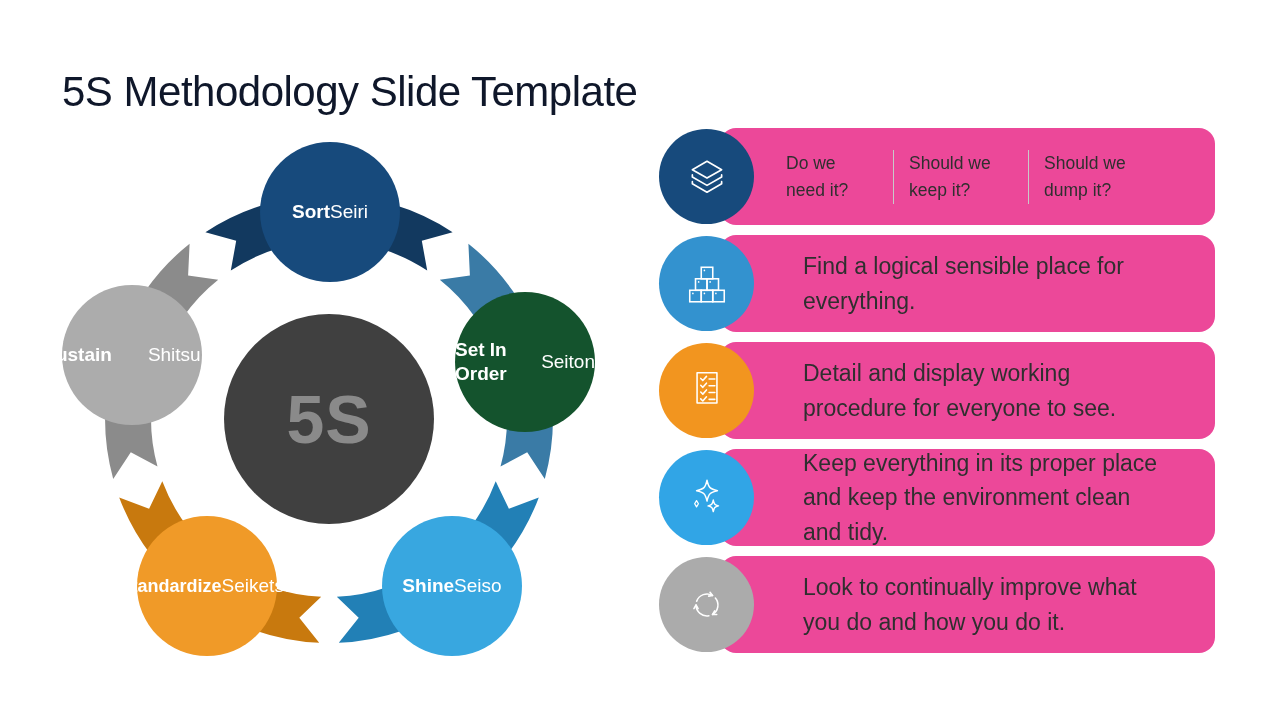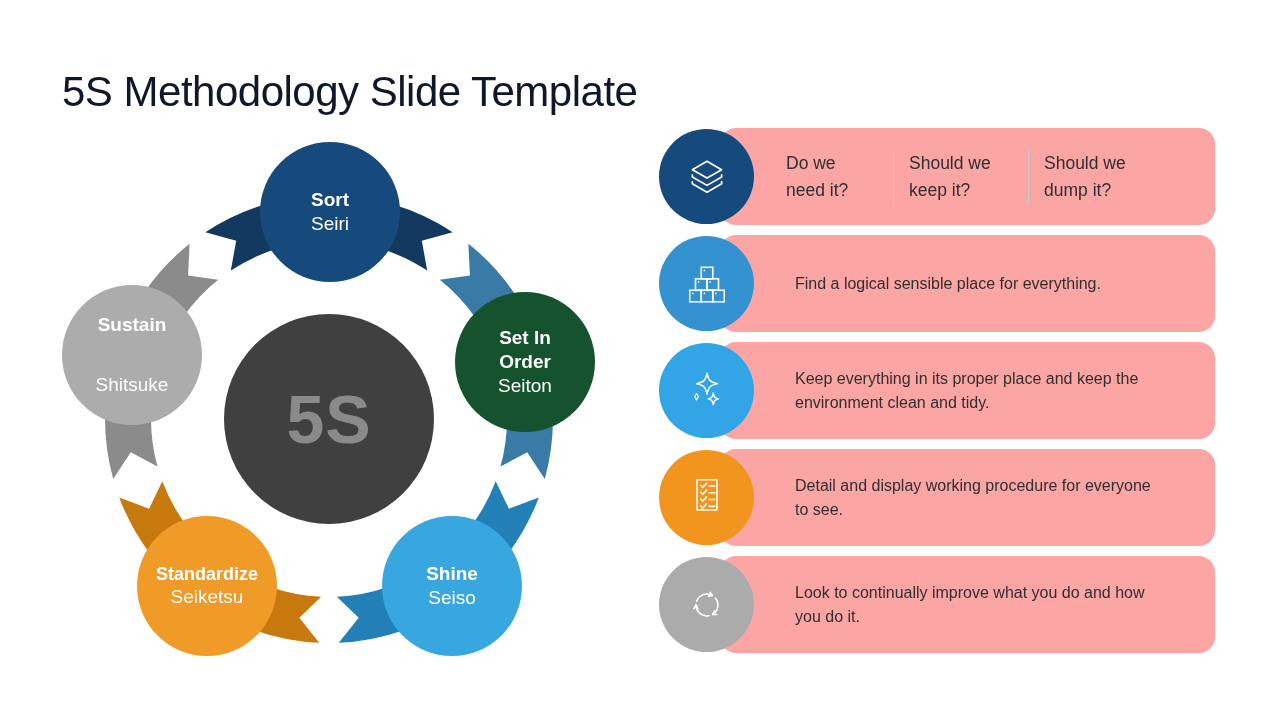--- a/index.html
+++ b/index.html
@@ -13,40 +13,40 @@
   }
   
   .diagram-svg{position:absolute;left:0;top:100px;width:660px;height:600px;}
   .center-circle{
     position:absolute;left:224px;top:314px;width:210px;height:210px;border-radius:50%;
     background:#404040;display:flex;align-items:center;justify-content:center;
   }
   .center-label{font-size:68px;font-weight:700;color:#8A8A8A;letter-spacing:1px;}
   .node{
     position:absolute;width:140px;height:140px;border-radius:50%;
-    display:flex;flex-direction:column;align-items:center;justify-content:center;
-    text-align:center;color:#fff;line-height:1.25;
+    display:flex;align-items:center;justify-content:center;
+    text-align:left;color:#fff;line-height:1.25;
   }
   .node .n-name{font-weight:700;font-size:19px;}
   .node .n-jp{font-weight:400;font-size:19px;}
   .node-sort{left:260px;top:142px;background:#174A7C;}
   .node-set-in-order{left:455px;top:292px;background:#14532d;}
   .node-set-in-order .n-name{width:92px;}
   .node-shine{left:382px;top:516px;background:#38A7E0;}
   .node-standardize{left:137px;top:516px;background:#F09A28;}
   .node-standardize .n-name{font-size:18px;}
   .node-sustain{left:62px;top:285px;background:#ACACAC;gap:36px;}
   
   .details{position:absolute;left:659px;top:128px;width:556px;}
   .detail-row{position:relative;height:97px;margin-bottom:10px;}
   .card{
-    position:absolute;left:61px;right:0;top:0;bottom:0;background:#fca5a5;border-radius:16px;
+    position:absolute;left:61px;right:0;top:0;bottom:0;background:#ec4899;border-radius:16px;
     display:flex;align-items:center;
   }
-  .card-text{padding-left:67px;font-size:16px;color:#2F2F2F;line-height:1.5;max-width:372px;margin:8px;}
+  .card-text{padding-left:67px;font-size:23px;color:#2F2F2F;line-height:1.5;max-width:372px;margin:16px;}
   .icon-circle{
     position:absolute;left:0;top:1px;width:95px;height:95px;border-radius:50%;
     display:flex;align-items:center;justify-content:center;z-index:2;
   }
   .icon-c1{background:#174A7C;}
   .icon-c2{background:#3392CF;}
   .icon-c3{background:#31A5E6;}
   .icon-c4{background:#F2951F;}
   .icon-c5{background:#ABABAB;}
   .icon-svg{width:46px;height:46px;}
@@ -132,48 +132,48 @@
         <circle cx="19.5" cy="31" r="0.8" fill="#fff" stroke="none"></circle>
         <circle cx="30.5" cy="31" r="0.8" fill="#fff" stroke="none"></circle>
       </svg>
     </div>
     <div class="card">
       <p class="card-text">Find a logical sensible place for everything.</p>
     </div>
   </div>
 
   <div class="detail-row">
-    <div class="icon-circle icon-c3">
-      <svg class="icon-svg" viewBox="0 0 44 44" fill="none" stroke="#ffffff" stroke-width="1.4" stroke-linejoin="round">
-        <path d="M22 5 C23.5 12 25 13.5 32 15 C25 16.5 23.5 18 22 25 C20.5 18 19 16.5 12 15 C19 13.5 20.5 12 22 5 Z"></path>
-        <path d="M28 24 C28.8 28 29.5 28.7 33 29.5 C29.5 30.3 28.8 31 28 35 C27.2 31 26.5 30.3 23 29.5 C26.5 28.7 27.2 28 28 24 Z"></path>
-        <path d="M12 24.5 L13.8 27.5 L12 30.5 L10.2 27.5 Z" stroke-width="1.2"></path>
-      </svg>
-    </div>
-    <div class="card">
-      <p class="card-text">Keep everything in its proper place and keep the environment clean and tidy.</p>
-    </div>
-  </div>
-
-  <div class="detail-row">
     <div class="icon-circle icon-c4">
       <svg class="icon-svg" viewBox="0 0 44 44" fill="none" stroke="#ffffff" stroke-width="1.5" stroke-linecap="round" stroke-linejoin="round">
         <rect x="12.5" y="4.5" width="19" height="29"></rect>
         <path d="M16 10 l2 2 3.5 -4"></path>
           <line x1="24" y1="10.5" x2="29.5" y2="10.5"></line>
         <path d="M16 16.5 l2 2 3.5 -4"></path>
           <line x1="24" y1="17" x2="29.5" y2="17"></line>
         <path d="M16 23 l2 2 3.5 -4"></path>
           <line x1="24" y1="23.5" x2="29.5" y2="23.5"></line>
         <path d="M16 29.5 l2 2 3.5 -4"></path>
           <line x1="24" y1="30" x2="29.5" y2="30"></line>
       </svg>
     </div>
     <div class="card">
       <p class="card-text">Detail and display working procedure for everyone to see.</p>
+    </div>
+  </div>
+
+  <div class="detail-row">
+    <div class="icon-circle icon-c3">
+      <svg class="icon-svg" viewBox="0 0 44 44" fill="none" stroke="#ffffff" stroke-width="1.4" stroke-linejoin="round">
+        <path d="M22 5 C23.5 12 25 13.5 32 15 C25 16.5 23.5 18 22 25 C20.5 18 19 16.5 12 15 C19 13.5 20.5 12 22 5 Z"></path>
+        <path d="M28 24 C28.8 28 29.5 28.7 33 29.5 C29.5 30.3 28.8 31 28 35 C27.2 31 26.5 30.3 23 29.5 C26.5 28.7 27.2 28 28 24 Z"></path>
+        <path d="M12 24.5 L13.8 27.5 L12 30.5 L10.2 27.5 Z" stroke-width="1.2"></path>
+      </svg>
+    </div>
+    <div class="card">
+      <p class="card-text">Keep everything in its proper place and keep the environment clean and tidy.</p>
     </div>
   </div>
 
   <div class="detail-row">
     <div class="icon-circle icon-c5">
       <svg class="icon-svg" viewBox="0 0 44 44" fill="none" stroke="#ffffff" stroke-width="1.5" stroke-linecap="round" stroke-linejoin="round">
         <path d="M12.1 18.4 A10.5 10.5 0 0 1 27.3 12.9"></path>
         <path d="M27.3 12.9 L24.9 9.9 M27.3 12.9 L23.6 13.5"></path>
         <path d="M30.0 15.3 A10.5 10.5 0 0 1 27.3 31.1"></path>
         <path d="M27.3 31.1 L31.3 31.1 M27.3 31.1 L29.3 27.6"></path>

